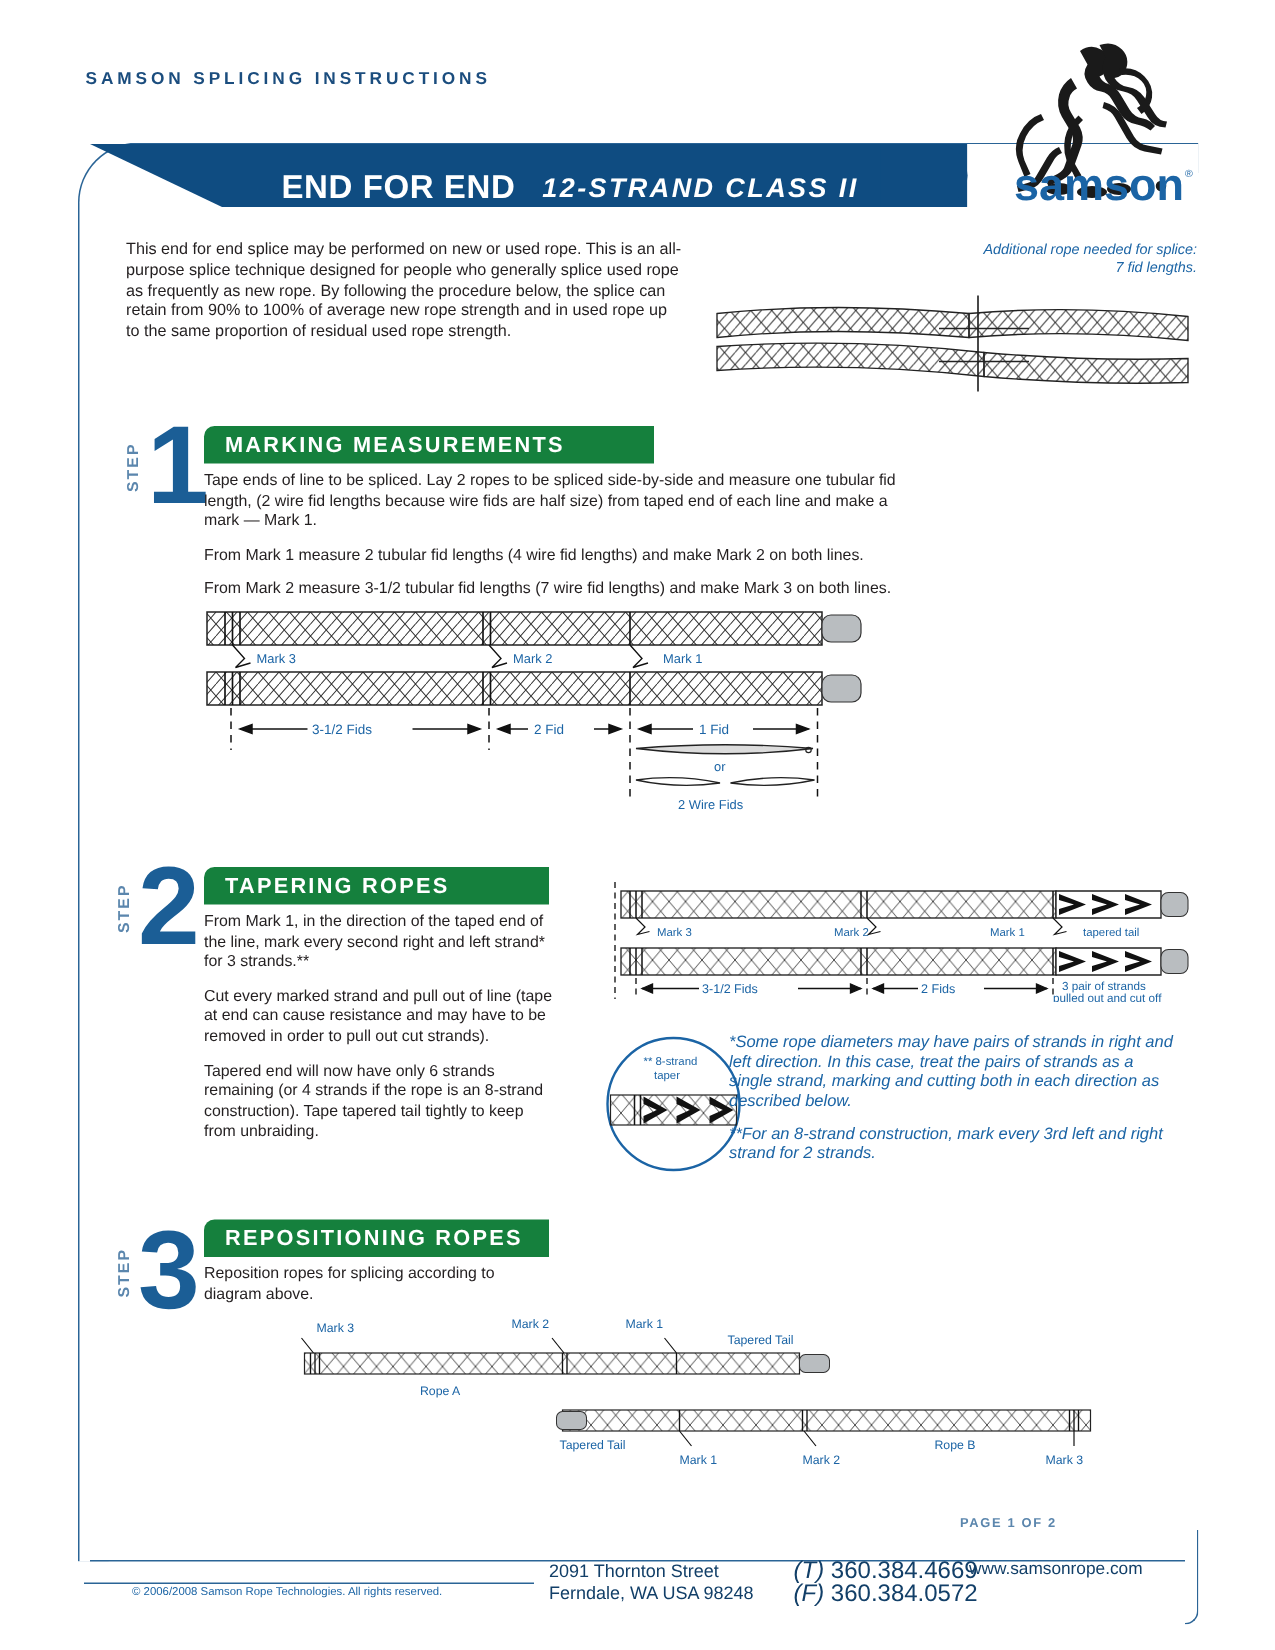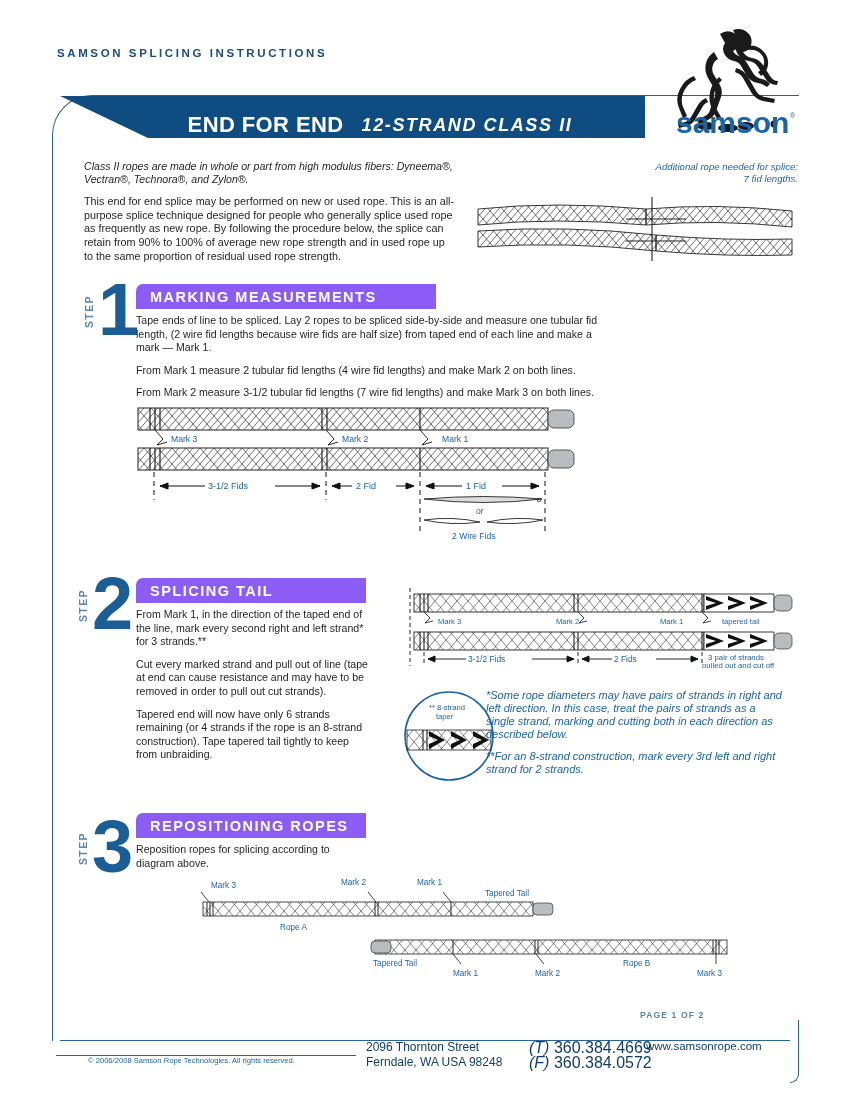--- a/index.html
+++ b/index.html
@@ -43,21 +43,21 @@
     color:#1b64a5;font-style:italic;font-size:9.6px;line-height:12px;}
 
   
   #intro-art{position:absolute;left:476px;top:195px;width:320px;height:68px;}
 
   
   .step-num{position:absolute;font-weight:bold;color:#1b5e96;line-height:0.78;
     font-size:74px;font-family:"Liberation Sans",sans-serif;}
   .step-word{position:absolute;writing-mode:vertical-rl;transform:rotate(180deg);
     font-size:10.5px;font-weight:bold;letter-spacing:1.4px;color:#5b86ad;}
-  .sec-bar{position:absolute;height:25px;background:#8b5cf6;border-top-left-radius:7px;
+  .sec-bar{position:absolute;height:25px;background:#15803d;border-top-left-radius:7px;
     display:flex;align-items:center;}
   .sec-bar span{color:#fff;font-size:14.5px;font-weight:bold;letter-spacing:1.5px;
     padding-left:14px;}
   .step-body{position:absolute;font-size:10.6px;line-height:13.6px;}
   .step-body p{margin:0 0 9px 0;}
 
   
   .diagram{position:absolute;}
   .dlabel{fill:#1b64a5;font-family:"Liberation Sans",sans-serif;}
 
@@ -113,21 +113,20 @@
       <path d="M20 52 q-8 3-12 11 q-4 8-1 16 l4 9 l-4 2 l-4-10 q-4-10 1-19 q5-10 14-13 z"></path>
     </g>
     <g fill="#1b64a5">
       <text x="0" y="105" font-family="Liberation Sans, sans-serif" font-size="30" font-weight="bold" letter-spacing="0">samson</text>
     </g>
     <text x="114" y="90" font-family="Liberation Sans, sans-serif" font-size="7" fill="#1b64a5">®</text>
   </svg>
 </div>
 
 <div id="intro">
-  <p class="lead">Class II ropes are made in whole or part from high modulus fibers: Dyneema®, Vectran®, Technora®, and Zylon®.</p>
   <p class="body">This end for end splice may be performed on new or used rope. This is an all-purpose splice technique designed for people who generally splice used rope as frequently as new rope. By following the procedure below, the splice can retain from 90% to 100% of average new rope strength and in used rope up to the same proportion of residual used rope strength.</p>
 </div>
 <div id="rope-note" style="white-space:pre-line;">Additional rope needed for splice:
 7 fid lengths.</div>
 
 <div id="intro-art" class="diagram">
   <svg width="320" height="68" viewBox="0 0 320 68">
     <defs>
       <pattern id="braid" width="14" height="16" patternUnits="userSpaceOnUse">
         <path d="M0 0 L14 16 M14 0 L0 16 M0 8 L7 0 M7 16 L14 8" stroke="#333" stroke-width="0.7" fill="none"></path>
@@ -218,21 +217,21 @@
     <text class="dlabel" x="346" y="114" font-size="8.6">or</text>
     <path d="M294 120 q28 -4 56 2 q-28 4 -56 -2 z" fill="#fff" stroke="#222" stroke-width="0.9"></path>
     <path d="M357 122 q28 -6 56 -2 q-28 6 -56 2 z" fill="#fff" stroke="#222" stroke-width="0.9"></path>
     <text class="dlabel" x="322" y="139" font-size="8.6">2 Wire Fids</text>
   </svg>
 </div>
 
 <div class="step-word" style="left:77px;top:589px;">STEP</div>
 <div class="step-num" style="left:92px;top:575px;">2</div>
 <div class="sec-bar" style="left:136px;top:578px;width:230px;">
-  <span>SPLICING TAIL</span>
+  <span>TAPERING ROPES</span>
 </div>
 <div class="step-body" style="left:136px;top:608px;width:232px;">
   <p>From Mark 1, in the direction of the taped end of the line, mark every second right and left strand* for 3 strands.**</p>
   <p>Cut every marked strand and pull out of line (tape at end can cause resistance and may have to be removed in order to pull out cut strands).</p>
   <p>Tapered end will now have only 6 strands remaining (or 4 strands if the rope is an 8-strand construction). Tape tapered tail tightly to keep from unbraiding.</p>
 </div>
 
 <div class="diagram" style="left:402px;top:588px;">
   <svg width="396" height="80" viewBox="0 0 396 80">
     <rect x="12" y="6" width="290" height="18" fill="url(#braid2)" stroke="#222" stroke-width="0.9"></rect>
@@ -356,21 +355,21 @@
     <text class="dlabel" x="438" y="94" font-size="8.2">Rope B</text>
     <text class="dlabel" x="512" y="104" font-size="8.2">Mark 3</text>
   </svg>
 </div>
 
 <div id="page-of">PAGE 1 OF 2</div>
 <div id="footer-rule-a"></div>
 <div id="footer-rule-b"></div>
 <div id="copyright">© 2006/2008 Samson Rope Technologies. All rights reserved.</div>
 <div id="addr">
-  <div>2096 Thornton Street</div>
+  <div>2091 Thornton Street</div>
   <div>Ferndale, WA USA 98248</div>
 </div>
 <div id="phone">
   <div>
     <i>(T)</i>
     <span>360.384.4669</span>
   </div>
   <div>
     <i>(F)</i>
     <span>360.384.0572</span>

